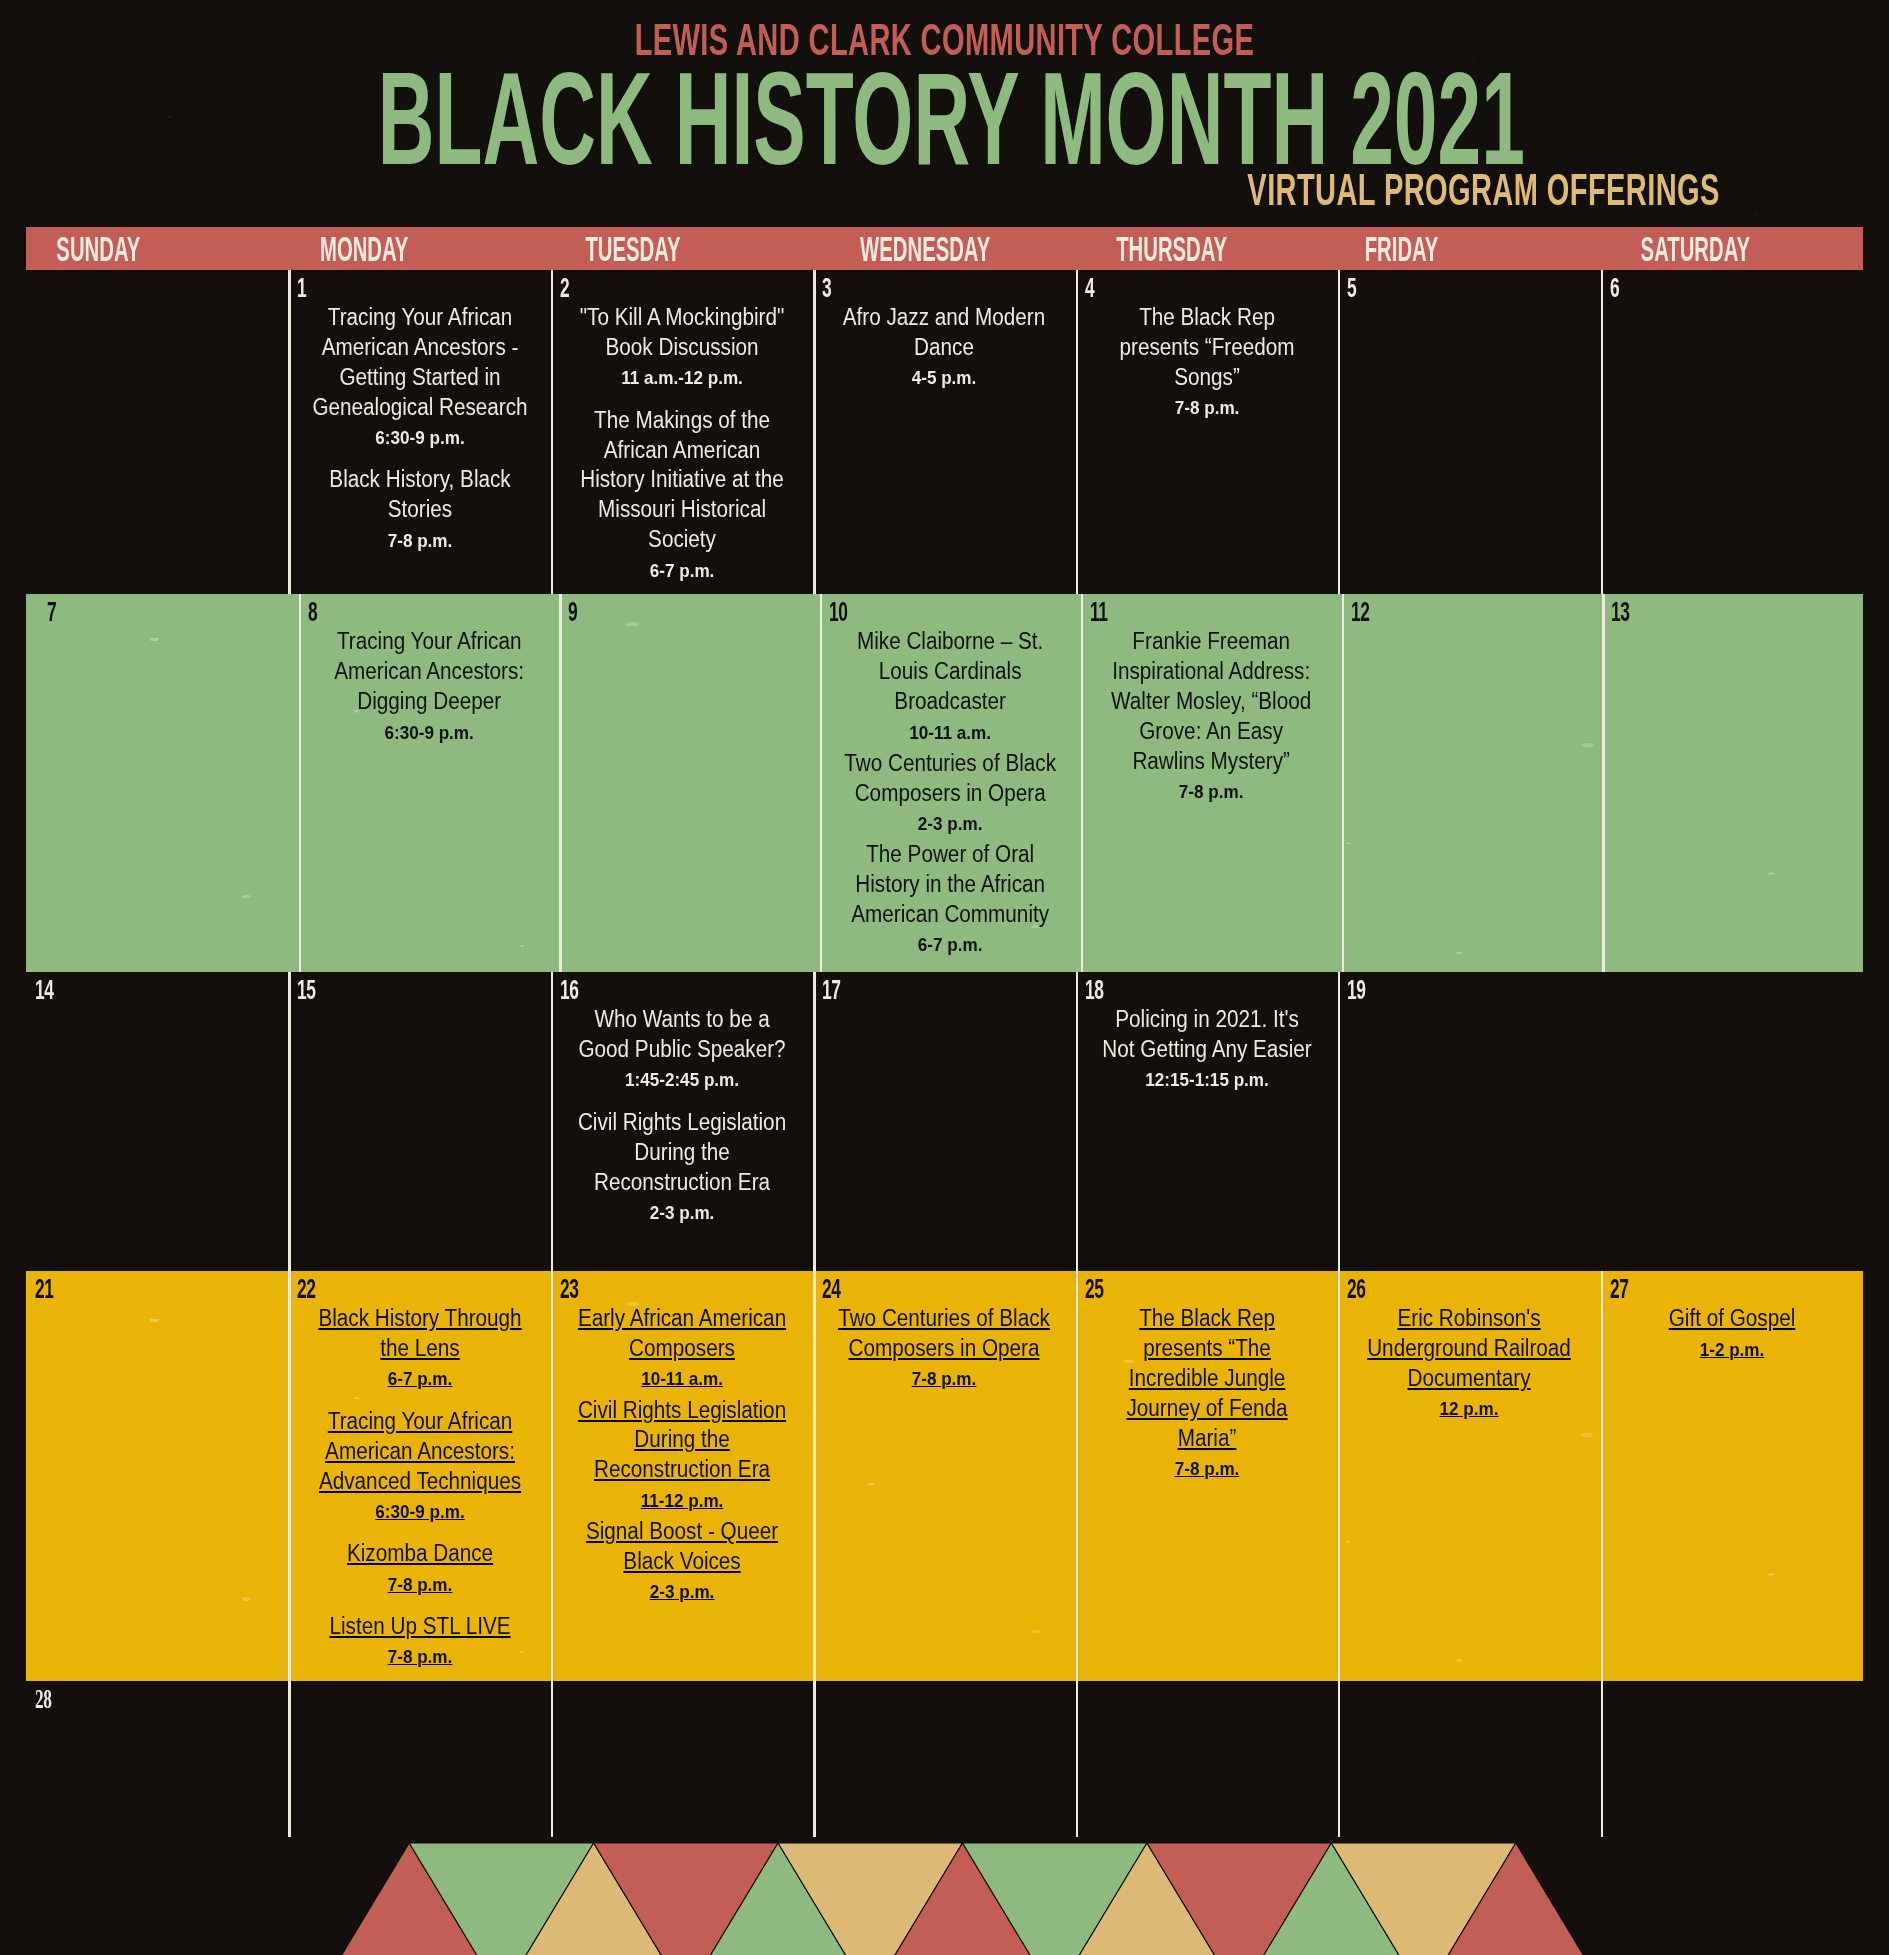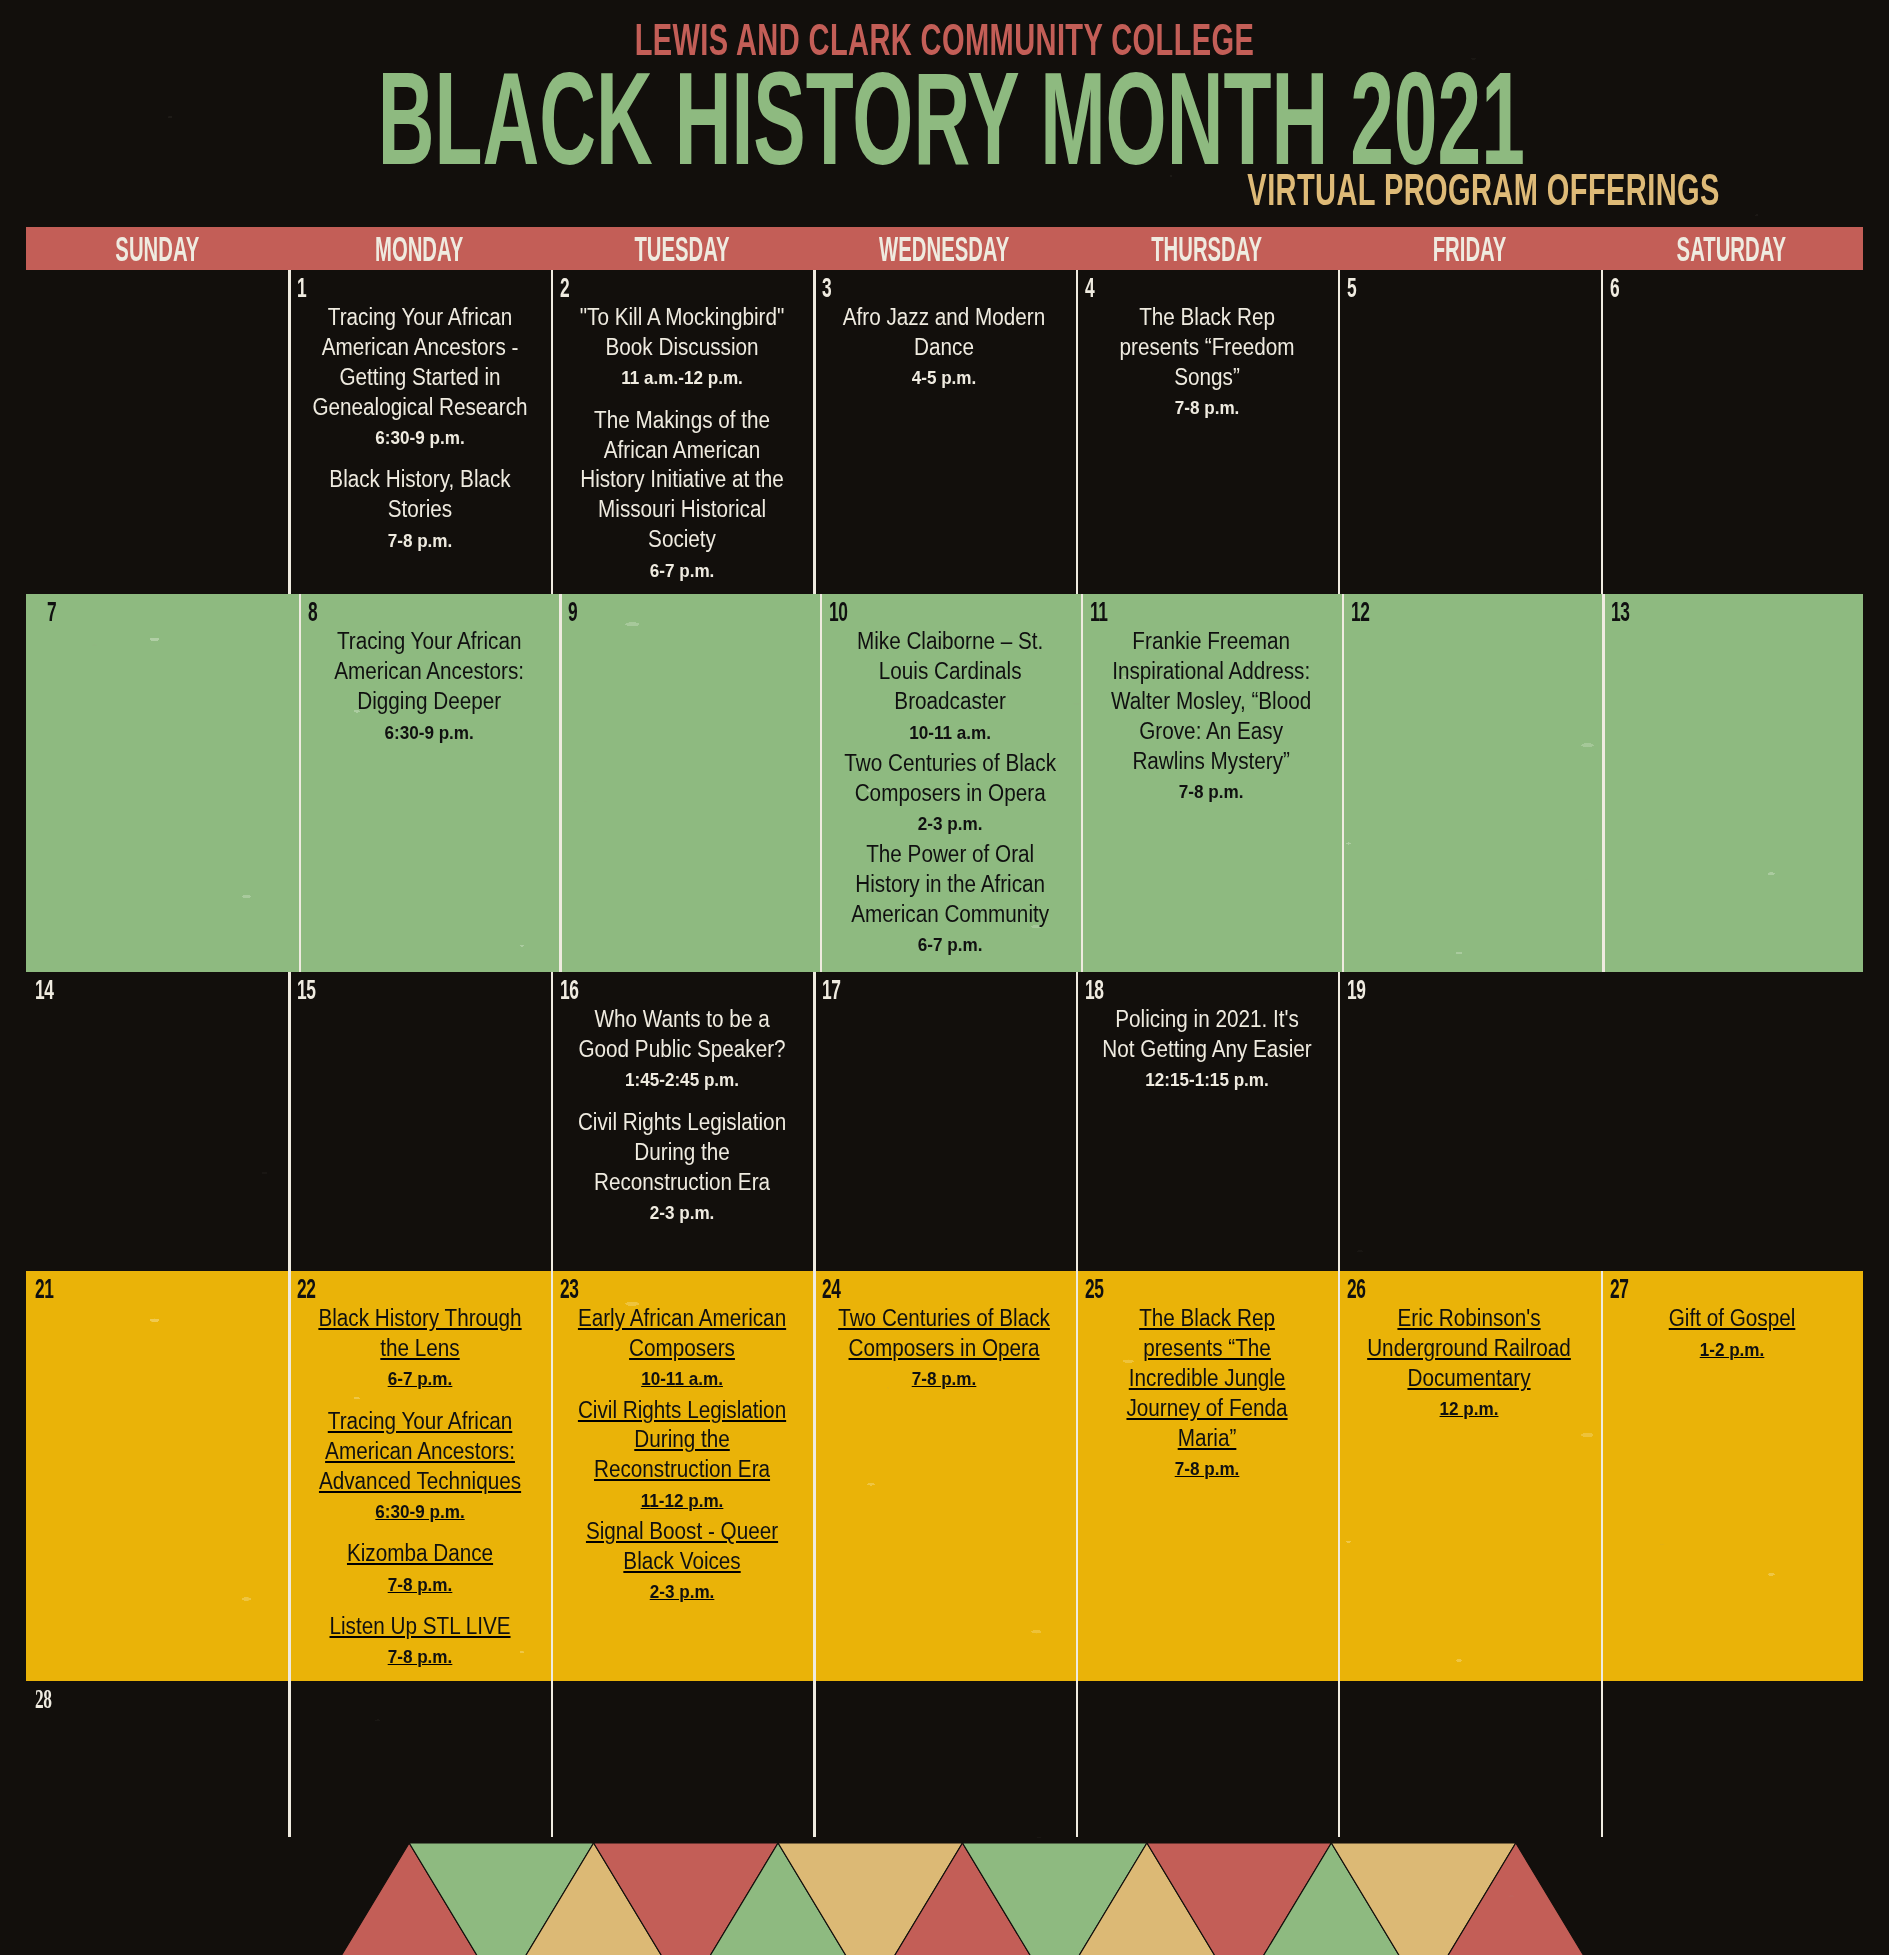--- a/index.html
+++ b/index.html
@@ -95,21 +95,21 @@
     z-index: 5;
     margin: 16px 26px 0 26px;
     height: 43px;
     background: #C35E57;
     display: grid;
     grid-template-columns: repeat(7, 1fr);
   }
   .weekday {
     display: flex;
     align-items: center;
-    justify-content: center;
+    justify-content: flex-start;
     color: #EFEBE0;
     font-weight: 700;
     font-size: 35px;
     line-height: 1;
   }
   .weekday span {
     display: inline-block;
     transform: scaleX(.58);
     transform-origin: center center;
     white-space: nowrap;

